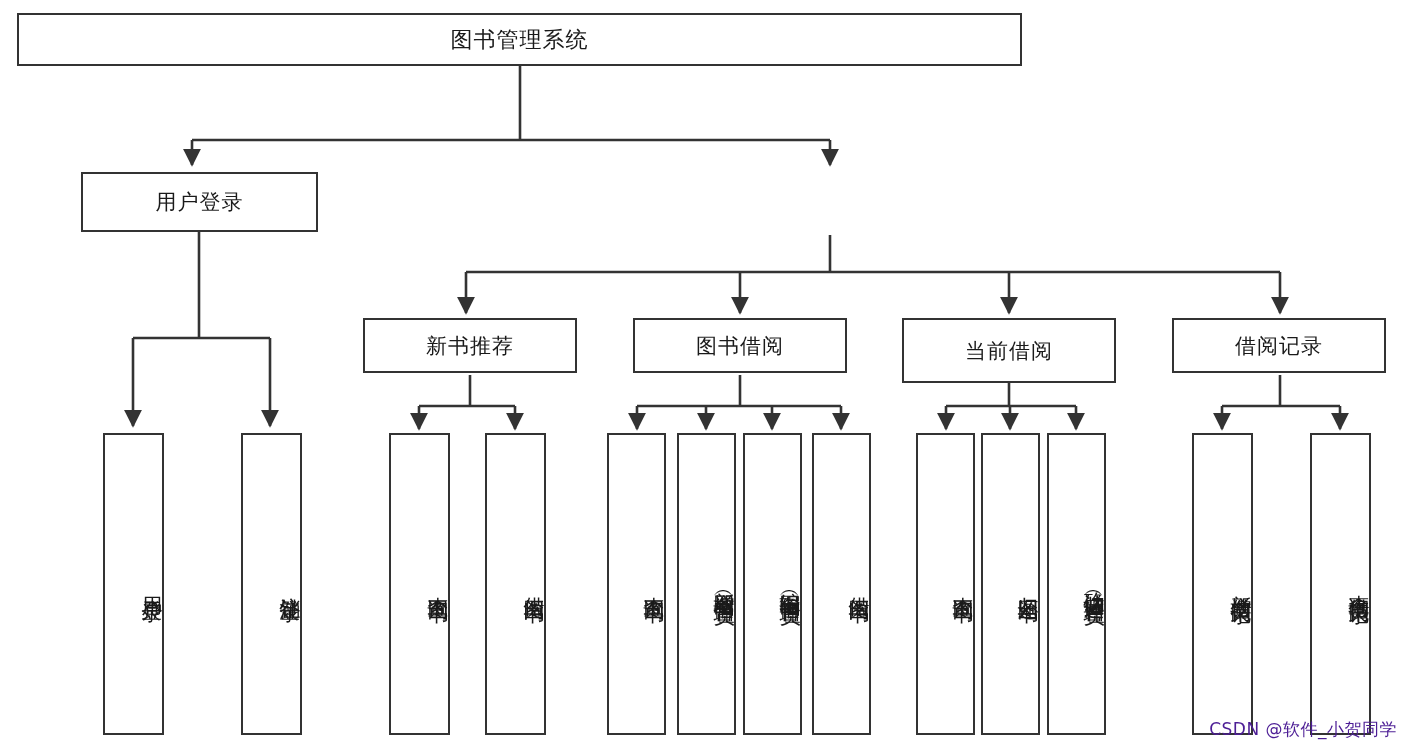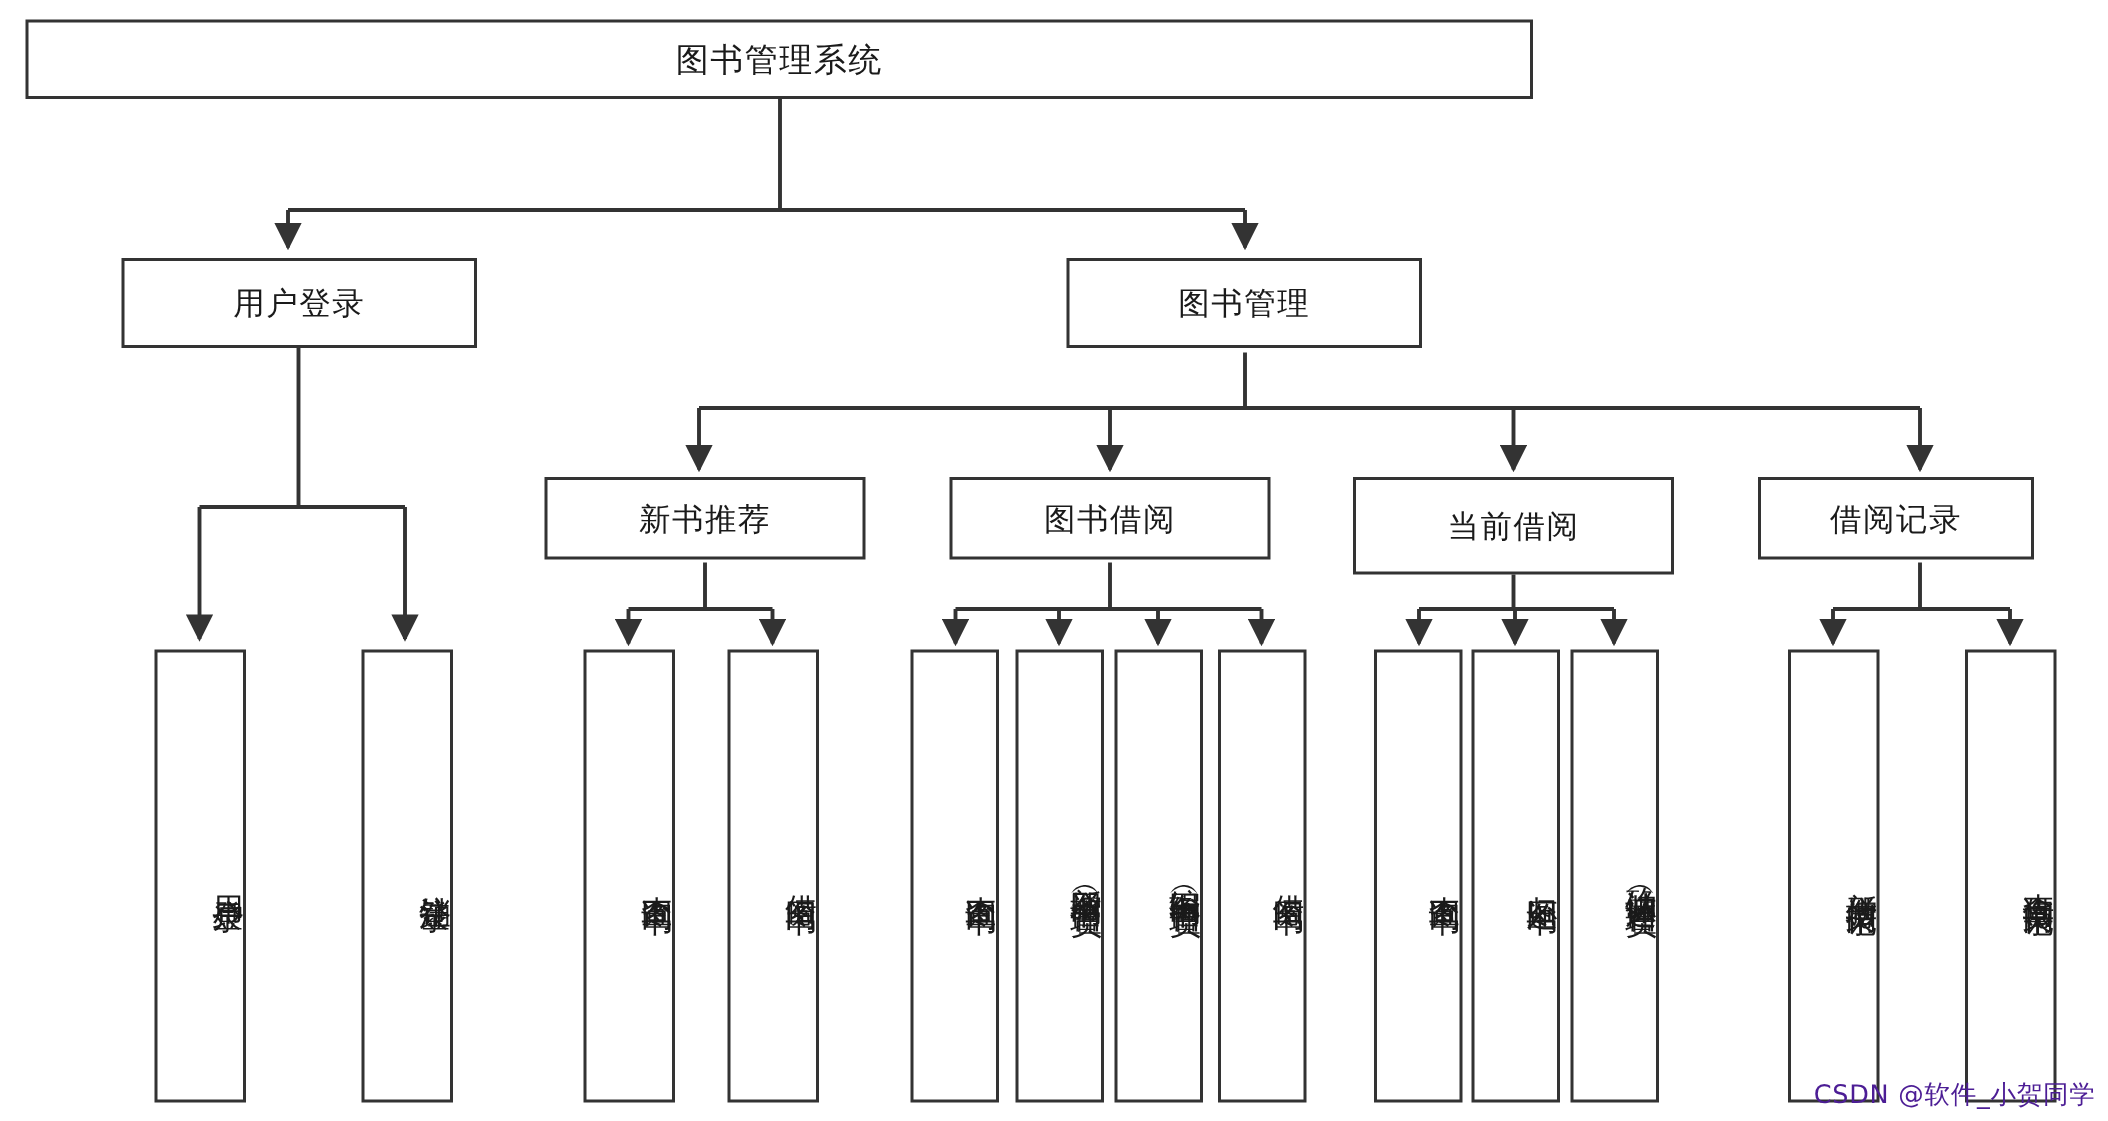--- a/index.html
+++ b/index.html
@@ -68,34 +68,31 @@
     </g>
   </svg>
 
   <div class="node h" id="root" style="left:17px;top:13px;width:1005px;height:53px;">
     <span class="lbl">图书管理系统</span>
   </div>
 
   <div class="node h" style="left:81px;top:172px;width:237px;height:60px;">
     <span class="lbl">用户登录</span>
   </div>
-  <div class="node h" style="left:711px;top:172px;width:237px;height:60px;">
-    <span class="lbl">图书管理</span>
-  </div>
 
   <div class="node h" style="left:633px;top:318px;width:214px;height:55px;">
     <span class="lbl">图书借阅</span>
   </div>
   <div class="node h" style="left:363px;top:318px;width:214px;height:55px;">
     <span class="lbl">新书推荐</span>
   </div>
   <div class="node h" style="left:902px;top:318px;width:214px;height:65px;">
     <span class="lbl">当前借阅</span>
   </div>
-  <div class="node h" style="left:1172px;top:318px;width:184px;height:55px;">
+  <div class="node h" style="left:1172px;top:318px;width:214px;height:55px;">
     <span class="lbl">借阅记录</span>
   </div>
 
   <div class="node v" style="left:103px;top:433px;width:61px;height:302px;">
     <span class="lbl">用户登录</span>
   </div>
   <div class="node v" style="left:241px;top:433px;width:61px;height:302px;">
     <span class="lbl">注销登录</span>
   </div>
 

